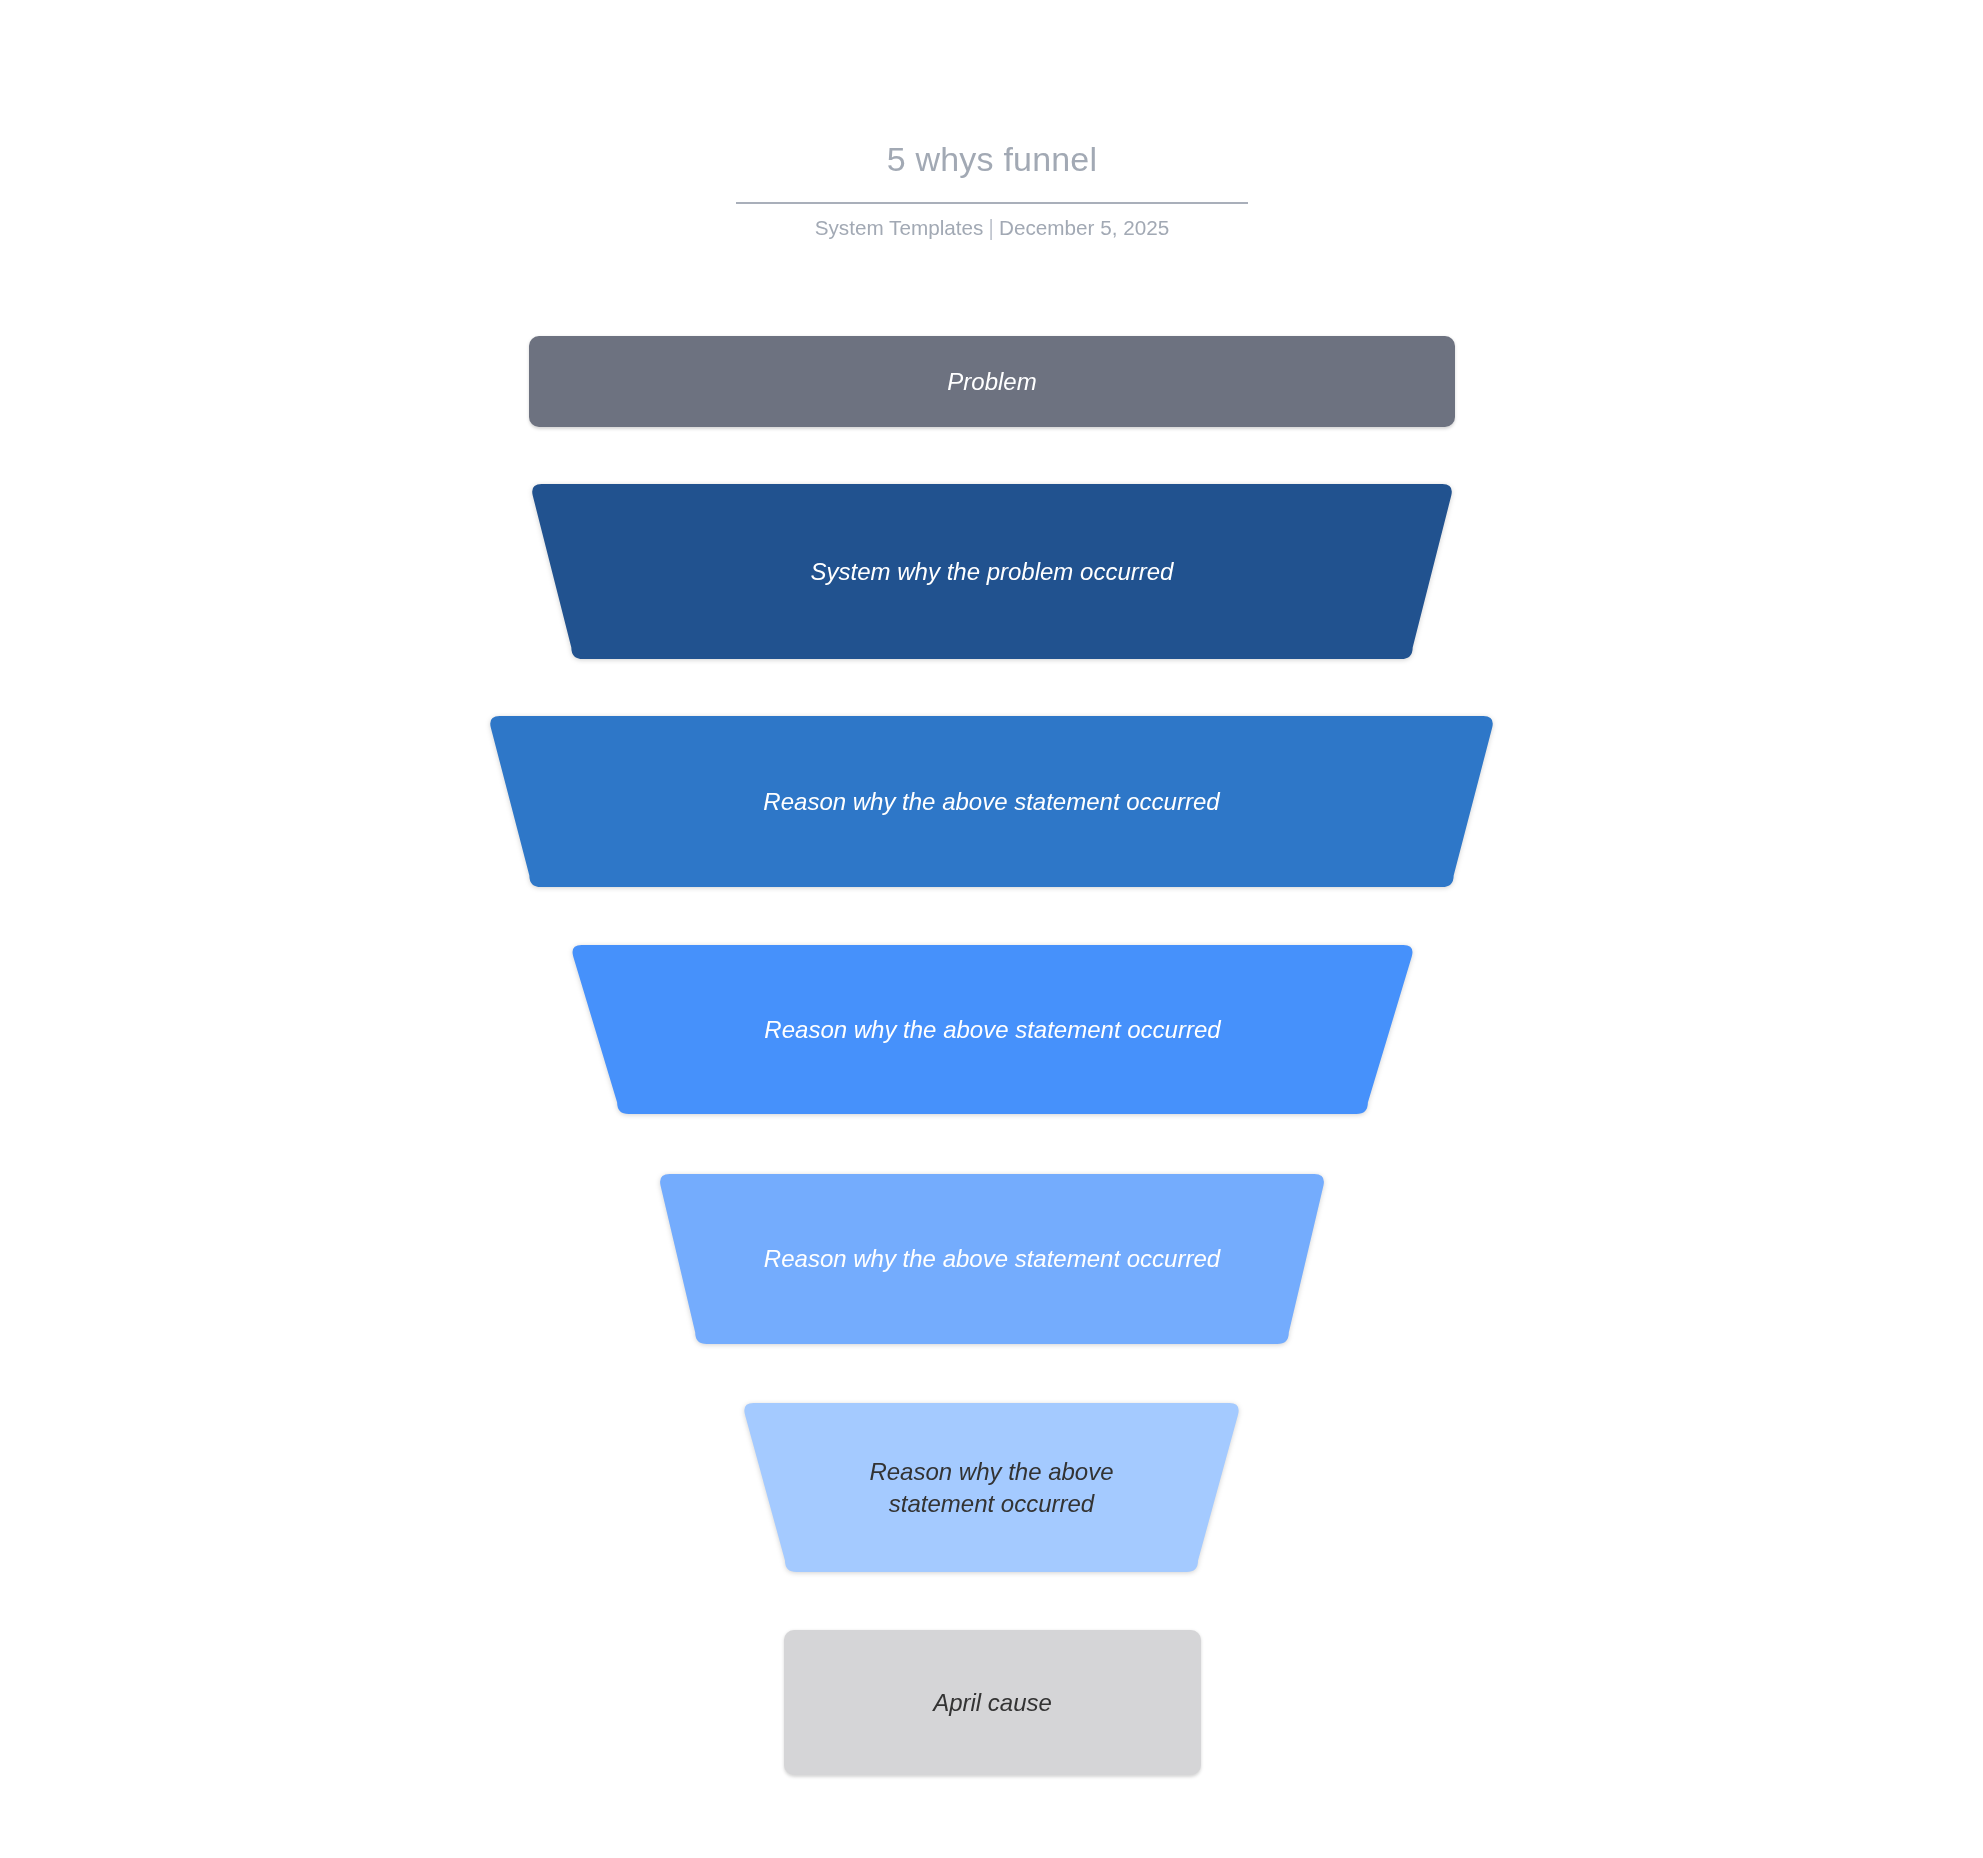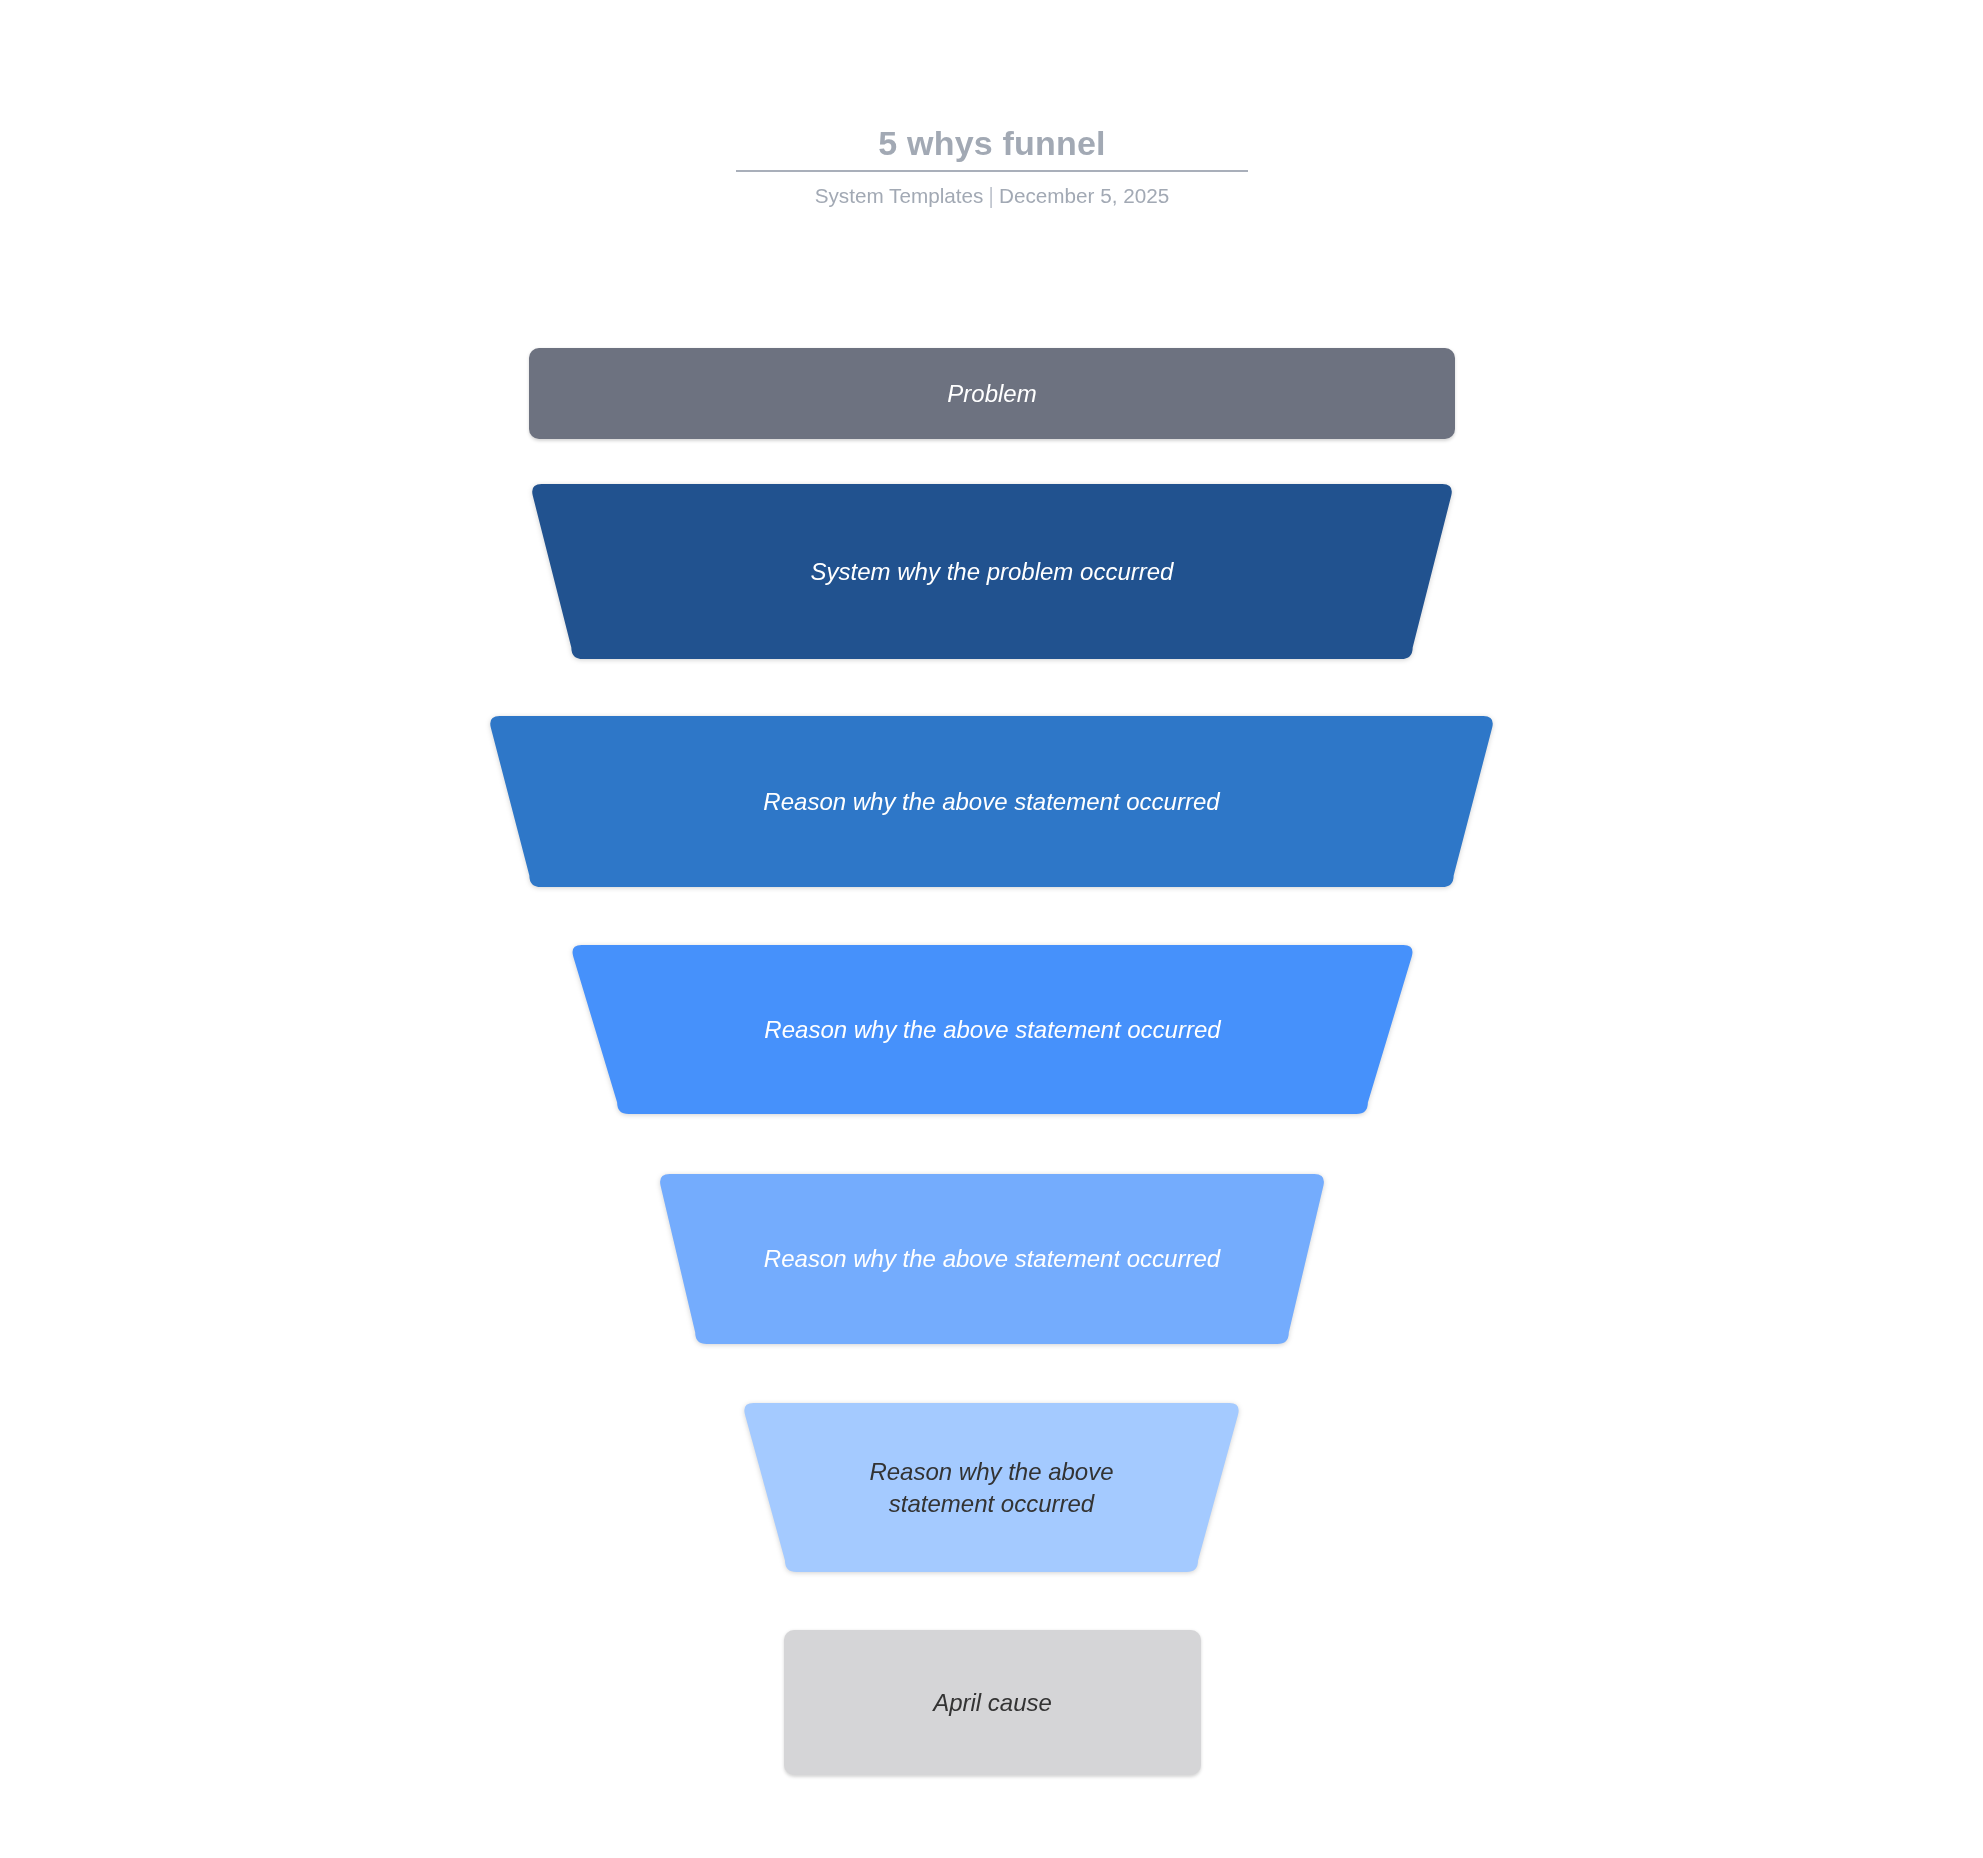--- a/index.html
+++ b/index.html
@@ -24,25 +24,25 @@
     text-align: center;
   }
   .title-wrap {
     display: inline-block;
     padding: 0 0 6.6px 0;
     border-bottom: 2.5px solid #a9afba;
     min-width: 512px;
   }
   .doc-title {
     font-size: 34px;
-    font-weight: bold;
+    font-weight: normal;
     color: #a2a9b4;
     letter-spacing: 0.2px;
     line-height: 1.15;
-    margin: 0;
+    margin: 16px;
     white-space: nowrap;
   }
   .subtitle {
     margin-top: 14px;
     font-size: 20.7px;
     color: #a2a9b4;
     display: flex;
     justify-content: center;
     align-items: center;
     gap: 5px;
@@ -110,21 +110,21 @@
     <div class="doc-title">5 whys funnel</div>
   </div>
   <div class="subtitle">
     <span>System Templates</span>
     <span class="sub-sep">|</span>
     <span>December 5, 2025</span>
   </div>
 </div>
 
 <div class="funnel" id="funnel-root">
-    <div class="seg rect" style="left: 529px; top: 348px; width: 926px; height: 91px;">
+    <div class="seg rect" style="left: 529px; top: 336px; width: 926px; height: 91px;">
       <div class="seg-shape">
         <div class="rect-box" style="background: rgb(109, 114, 128);"></div>
       </div>
       <div class="seg-label" style="color: rgb(255, 255, 255);">Problem</div>
     </div>
     <div class="seg" style="left: 530px; top: 484px; width: 924px; height: 175px;">
       <div class="seg-shape">
         <svg viewBox="0 0 1118 212" preserveAspectRatio="none">
           <path d="M 14 0 L 1104 0 Q 1118 0 1114.698113207547 14 L 1068 198 Q 1068 212 1054 212 L 64 212 Q 50 212 50 198 L 3.30188679245283 14 Q 0 0 14 0 Z" fill="#21528f"></path>
         </svg>

